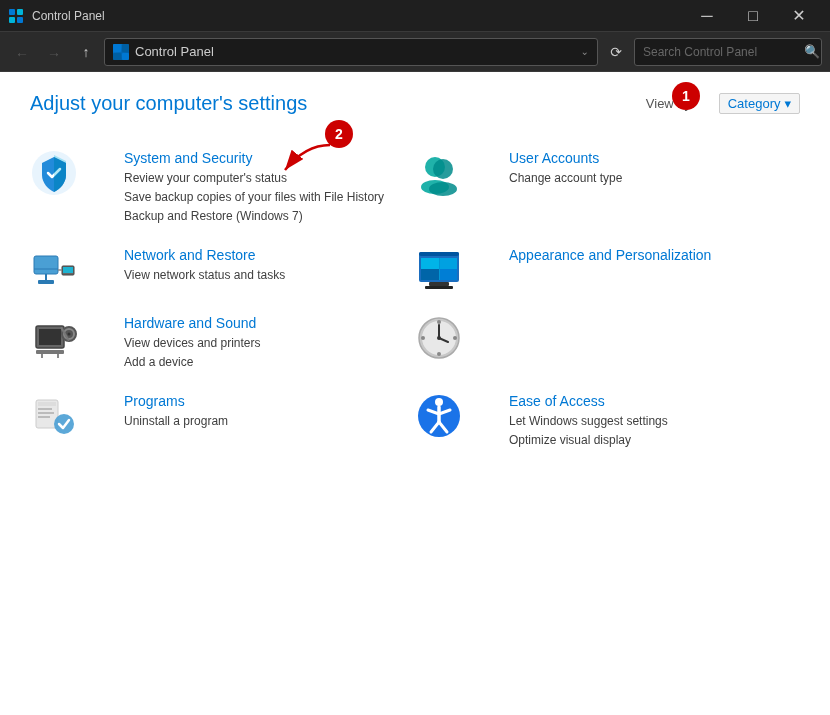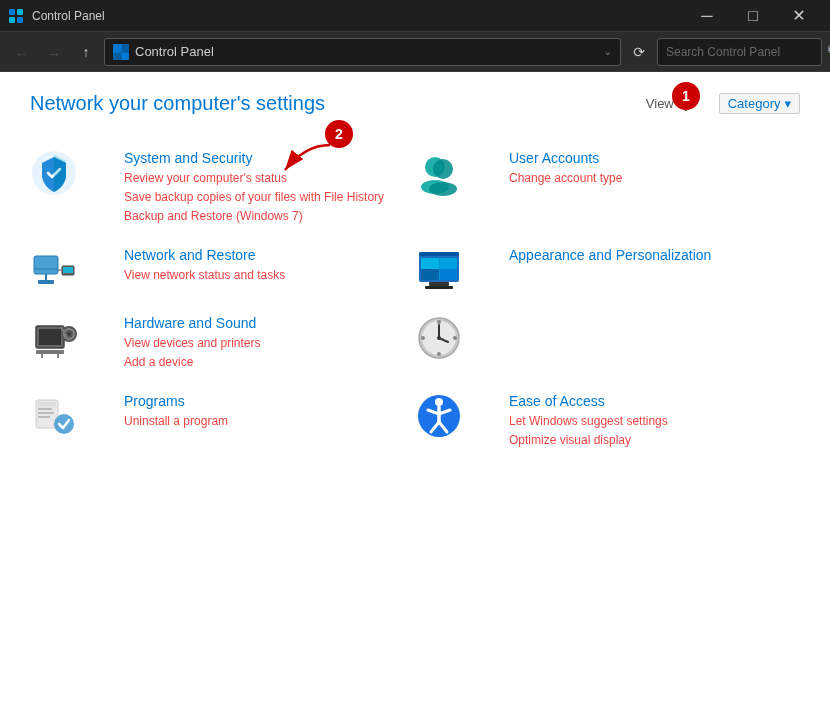--- a/index.html
+++ b/index.html
@@ -111,21 +111,21 @@
       cursor: pointer;
       border-radius: 3px;
     }
     .search-box {
       display: flex;
       align-items: center;
       background: #1a1a1a;
       border: 1px solid #555;
       border-radius: 3px;
       height: 28px;
-      width: 165px;
+      width: 188px;
       padding: 0 8px;
       gap: 6px;
     }
     .search-box input {
       background: transparent;
       border: none;
       outline: none;
       color: #888;
       font-size: 12px;
       flex: 1;
@@ -202,21 +202,21 @@
     }
     .category-title {
       font-size: 14px;
       color: #0078d4;
       cursor: pointer;
       font-weight: 400;
       line-height: 1.4;
     }
     .category-link {
       font-size: 12px;
-      color: #ef4444;
+      color: #404040;
       cursor: pointer;
       display: block;
       line-height: 1.6;
     }
     .content-wrapper {
       position: relative;
     }
   </style>
 </head>
 <body>
@@ -262,21 +262,21 @@
 </div>
 
 <div class="content-area">
   <div class="content-wrapper">
 
     <div style="position:absolute; top:-10px; right:100px; z-index:10;">
       <div style="width:28px;height:28px;background:#cc0000;border-radius:50%;display:flex;align-items:center;justify-content:center;color:white;font-weight:bold;font-size:14px;">1</div>
     </div>
 
     <div class="page-header">
-      <h1 class="page-title">Network your computer's settings</h1>
+      <h1 class="page-title">Adjust your computer's settings</h1>
       <div class="view-by">
         <span class="view-by-label">View by:</span>
         <div class="view-by-dropdown">
           <span>Category</span>
           <span>▾</span>
         </div>
       </div>
     </div>
 
     <div style="position:absolute; top:28px; left:295px; z-index:10;">

